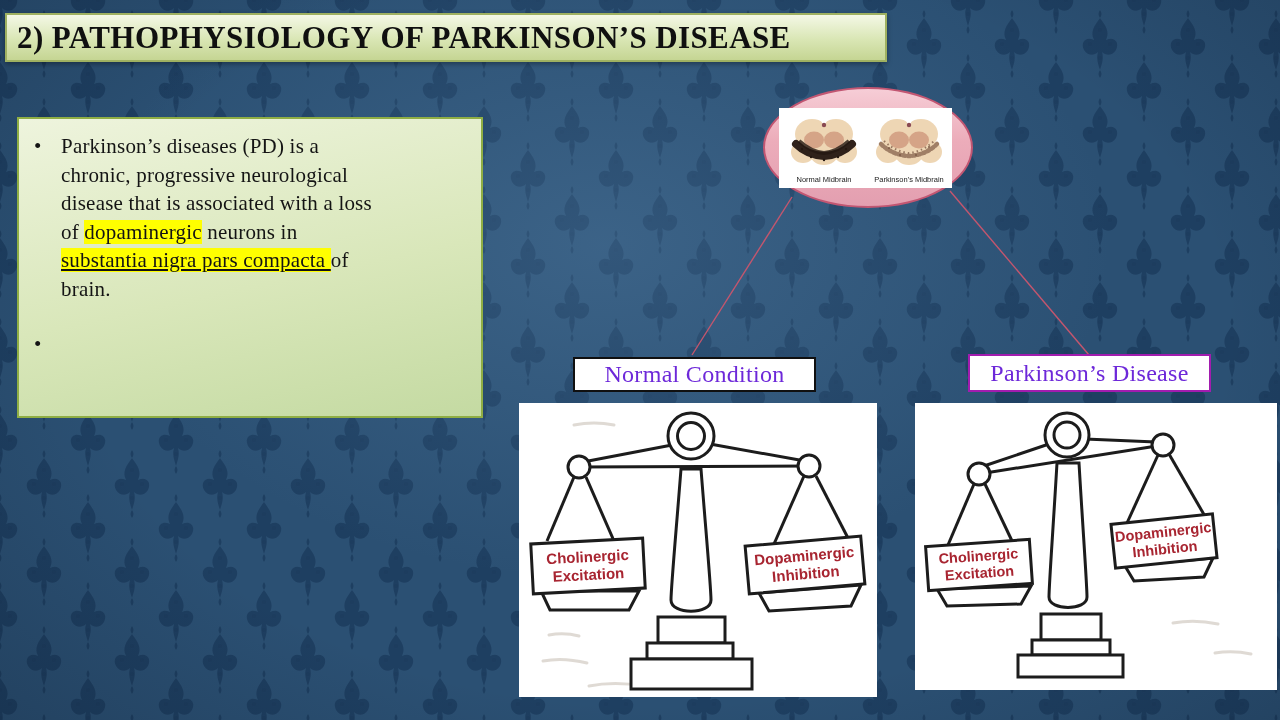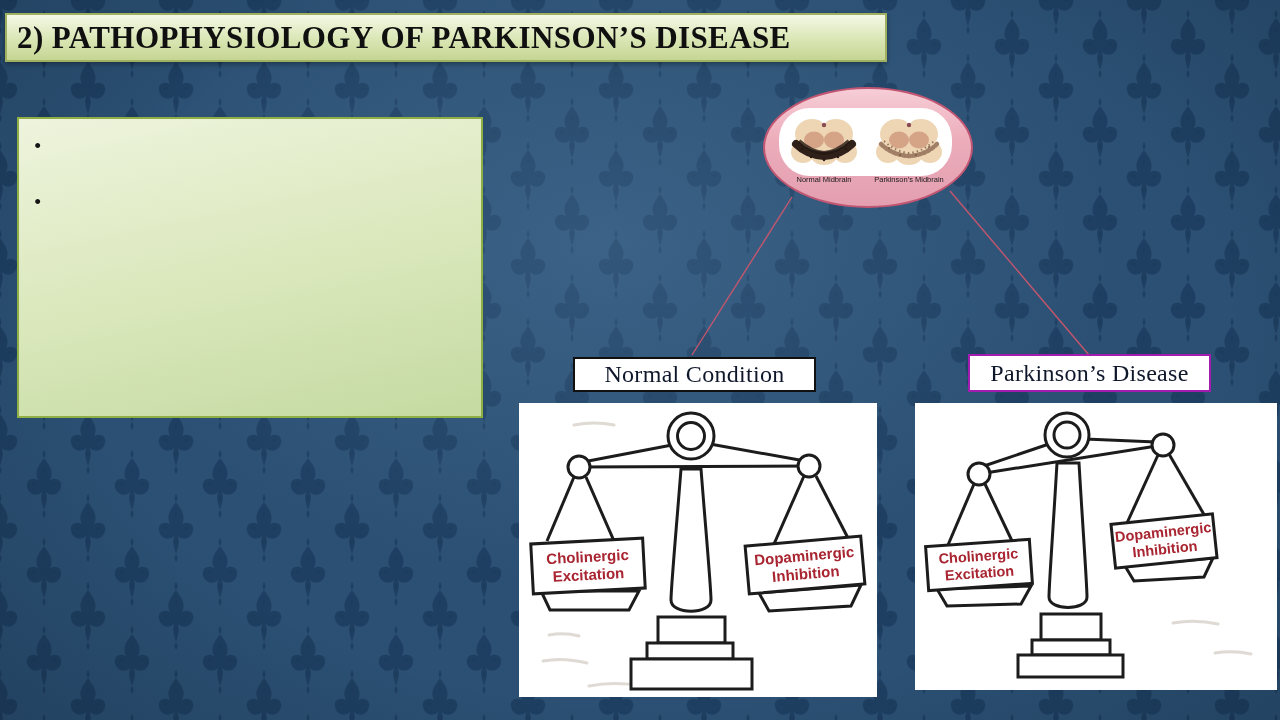--- a/index.html
+++ b/index.html
@@ -25,24 +25,24 @@
   .bullet{display:flex;}
   .bullet + .bullet{margin-top:27px;}
   .bullet .marker{width:27px;flex:0 0 27px;}
   .bullet .btext{white-space:pre-wrap;}
   .hl{background:#ffff00;}
   .ul{text-decoration:underline;}
 
   .oval-figure{position:absolute;left:763px;top:87px;width:206px;height:117px;z-index:3;
     border:2.5px solid #c25672;border-radius:50%;
     background:linear-gradient(#f6cdd6,#ecacba 45%,#e39fb0);}
-  .midbrain-panel{position:absolute;left:779px;top:108px;width:173px;height:68px;z-index:4;background:#ffffff;border-radius:31px;}
+  .midbrain-panel{position:absolute;left:779px;top:108px;width:173px;height:80px;z-index:4;background:#ffffff;}
 
   .cond-label{position:absolute;z-index:3;background:#ffffff;display:flex;align-items:center;justify-content:center;}
-  .cond-label .lt{font-size:24px;color:#0f172a;letter-spacing:0.3px;white-space:nowrap;}
+  .cond-label .lt{font-size:24px;color:#6d28d9;letter-spacing:0.3px;white-space:nowrap;}
   .cond-normal{left:573px;top:357px;width:239px;height:31px;border:2.5px solid #101010;}
   .cond-park{left:968px;top:354px;width:239px;height:34px;border:2px solid #a21caf;}
 
   .scale-fig{position:absolute;z-index:3;background:#ffffff;}
   .scale-normal{left:519px;top:403px;width:358px;height:294px;}
   .scale-park{left:915px;top:403px;width:362px;height:287px;}
   .scale-fig svg{display:block;width:100%;height:100%;}
 
   .ink{stroke:#1c1c1c;fill:none;stroke-width:3;}
   .inkf{stroke:#1c1c1c;fill:#ffffff;stroke-width:3;}
@@ -86,20 +86,26 @@
     <line x1="950" y1="191" x2="1089" y2="355" stroke="#c4566e" stroke-width="1.4"></line>
   </svg>
 
   <div class="title-bar">
     <span class="t">2) PATHOPHYSIOLOGY OF PARKINSON’S DISEASE</span>
   </div>
 
   <div class="info-box">
     <div class="bullet">
       <span class="marker">•</span>
+      <div class="btext"><span>Parkinson’s diseases (PD) is a
+chronic, progressive neurological
+disease that is associated with a loss
+of </span><span class="hl">dopaminergic</span><span> neurons in
+</span><span class="hl ul">substantia nigra pars compacta </span><span>of
+brain.</span></div>
     </div>
     <div class="bullet">
       <span class="marker">•</span>
     </div>
   </div>
 
   <div class="oval-figure"></div>
   <div class="midbrain-panel">
     <svg viewBox="0 0 173 80">
 

